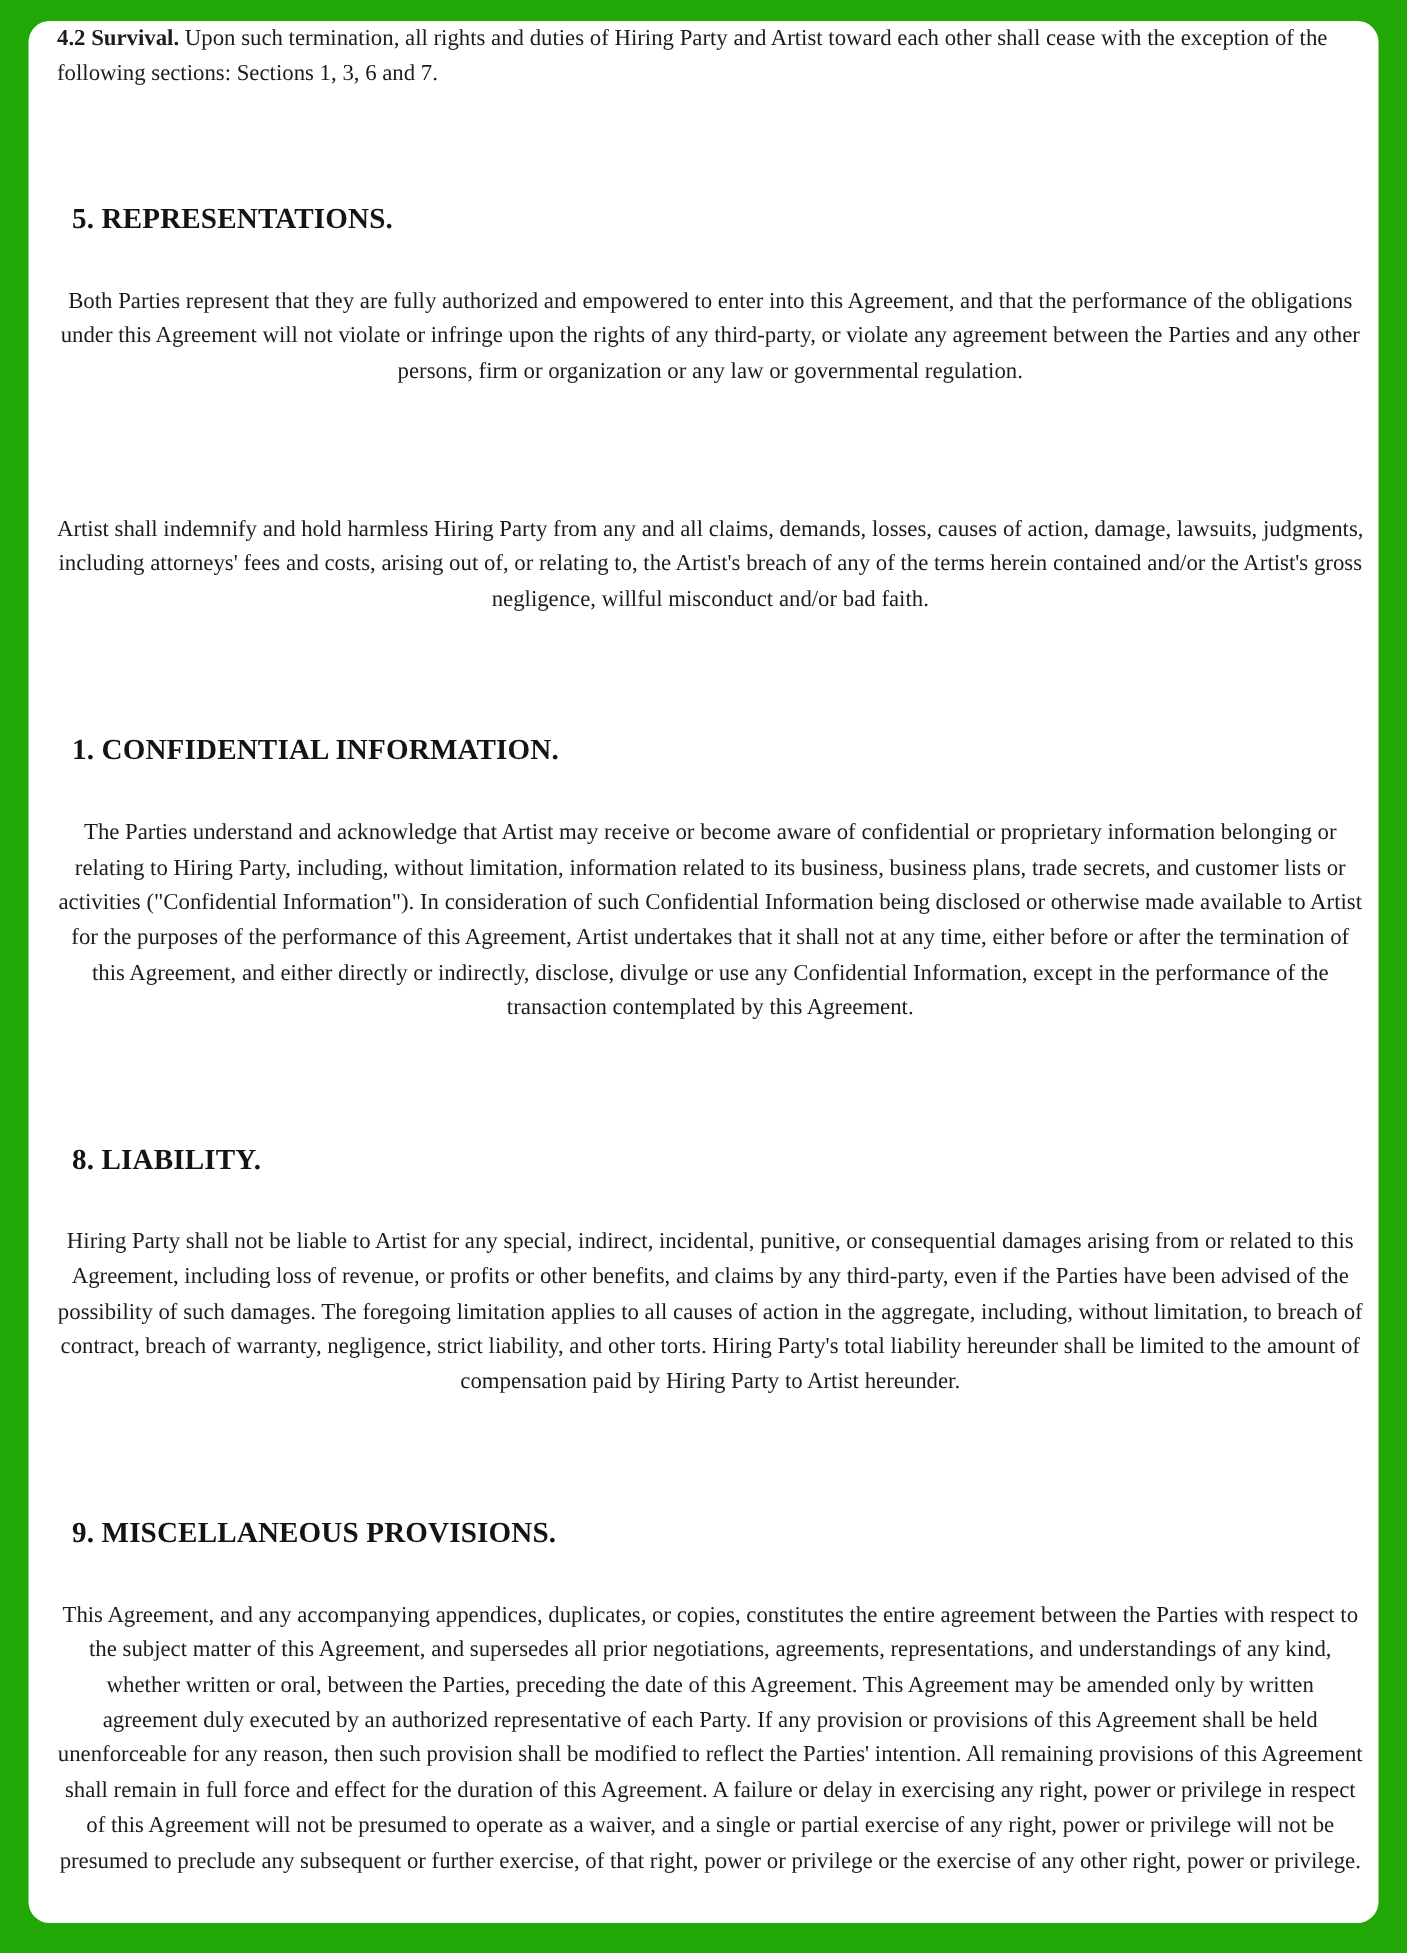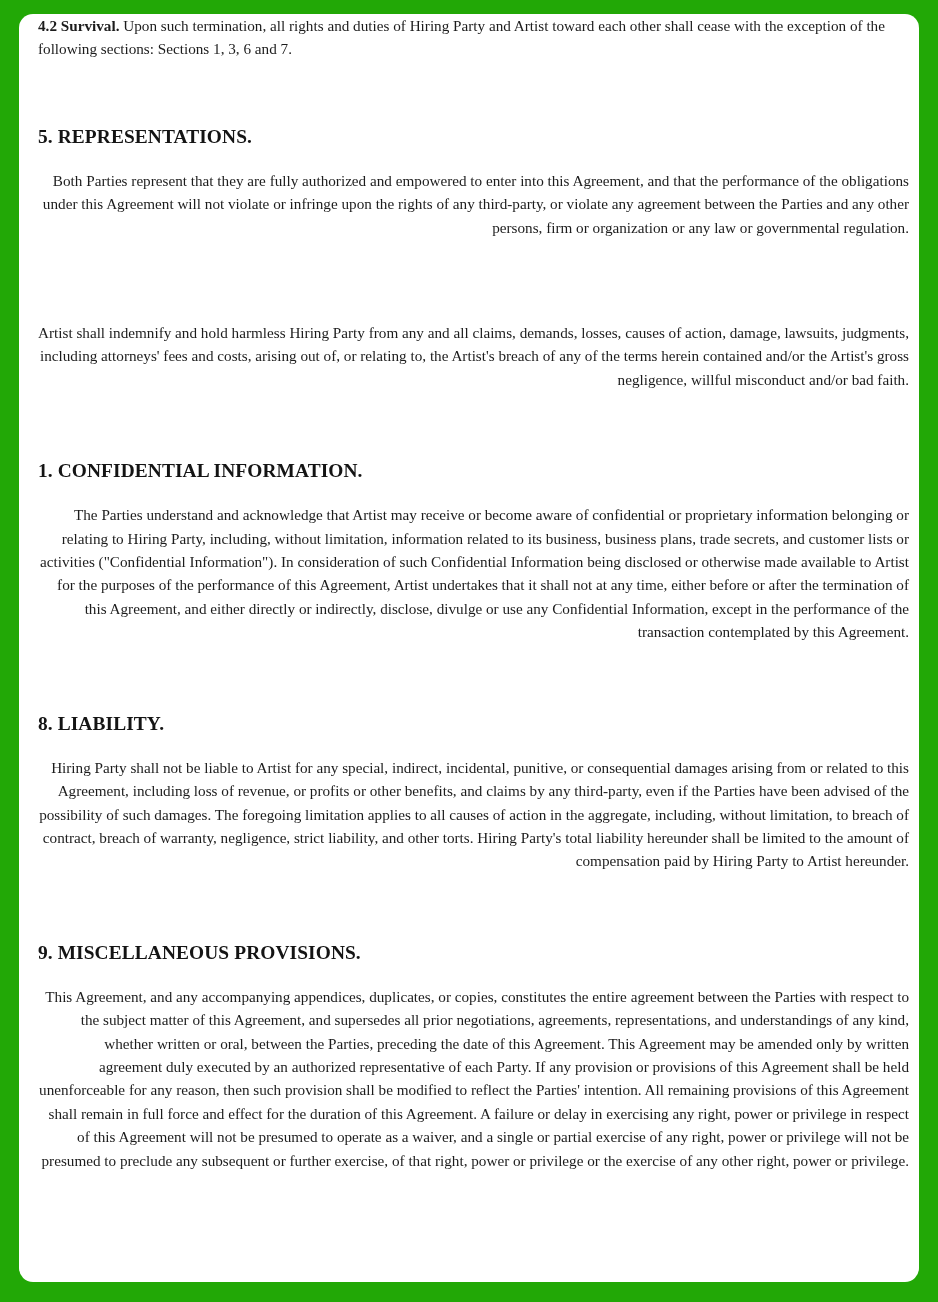--- a/index.html
+++ b/index.html
@@ -49,36 +49,36 @@
 
   .clause-inline .lead-label {
     font-weight: bold;
   }
 
   .section {
     margin: 0;
   }
 
   .section-heading {
-    margin: 0;
+    margin: 10px;
     padding: 0;
     font-size: 19.4px;
     line-height: 24px;
     font-weight: bold;
     color: #141414;
     letter-spacing: 0.1px;
   }
 
   .section-body {
     margin: 0;
     padding: 0;
     font-size: 15.2px;
     line-height: 23.4px;
     color: #1c1c1c;
-    text-align: right;
+    text-align: center;
   }
 
   
   .gap-after-clause { height: 64px; }
   .gap-heading-to-body { height: 20px; }
   .gap-between-sections { height: 62px; }
   .gap-between-sections-lg { height: 68px; }
 </style>
 </head>
 <body>

